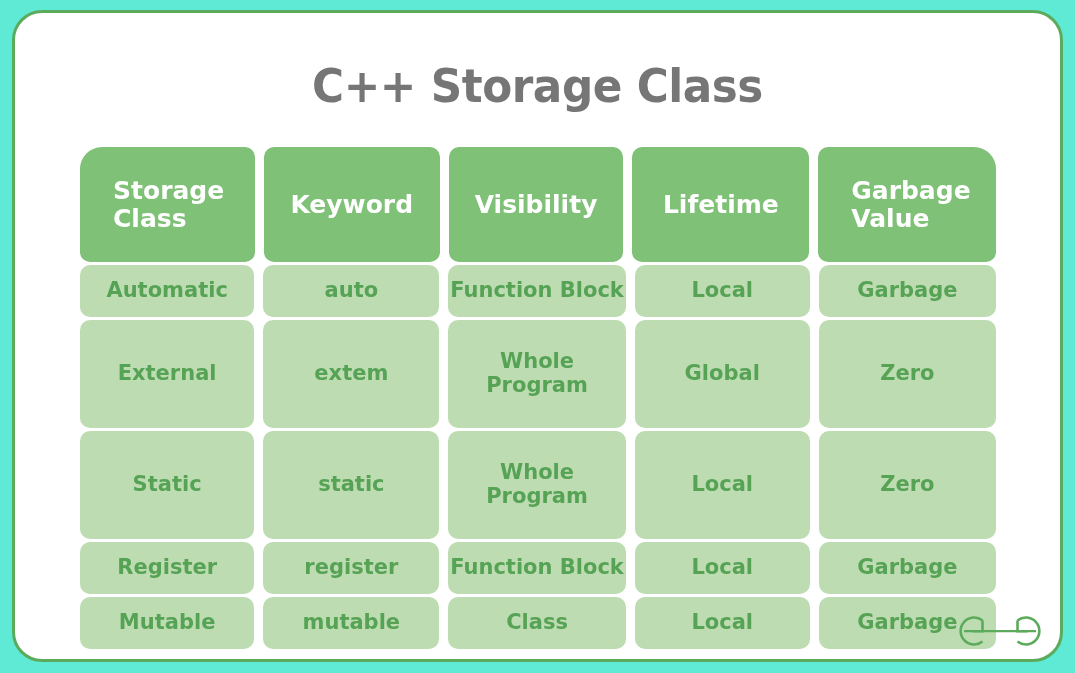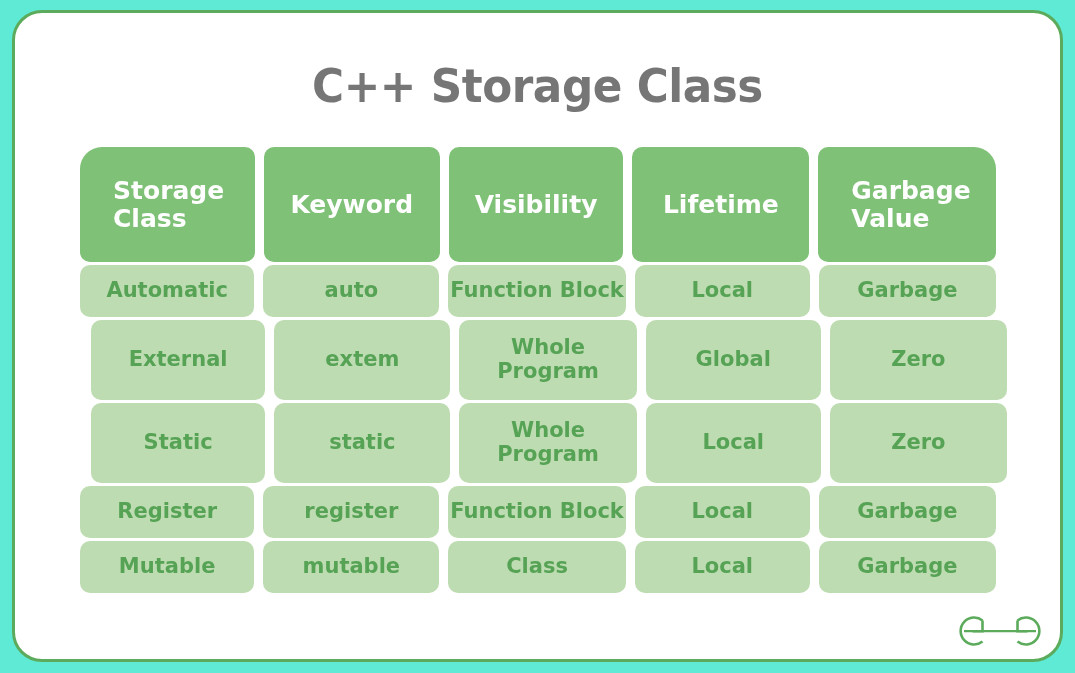--- a/index.html
+++ b/index.html
@@ -97,21 +97,21 @@
   .row-head .c0 { border-top-left-radius: 22px; }
   .row-head .c4 { border-top-right-radius: 22px; }
 
   
   .row-body .cell {
     background: #bedcb1;
     color: #56a356;
     font-size: 21px;
   }
   .h-short { height: 52px; }
-  .h-tall  { height: 80px; margin-left: 11px; }
+  .h-tall  { height: 108px; }
 
   
   .gfg-logo {
     position: absolute;
     left: 958px;
     top: 608px;
     width: 84px;
     height: 46px;
   }
 

